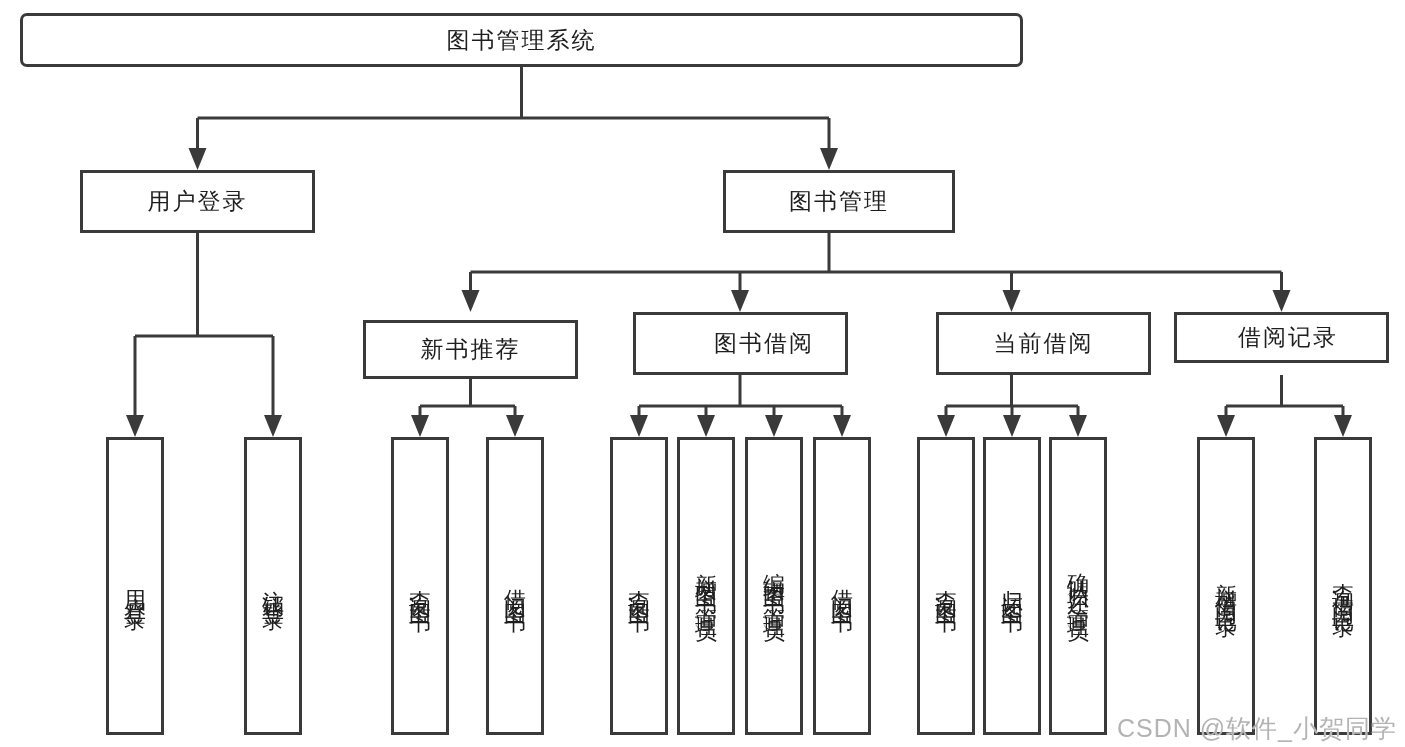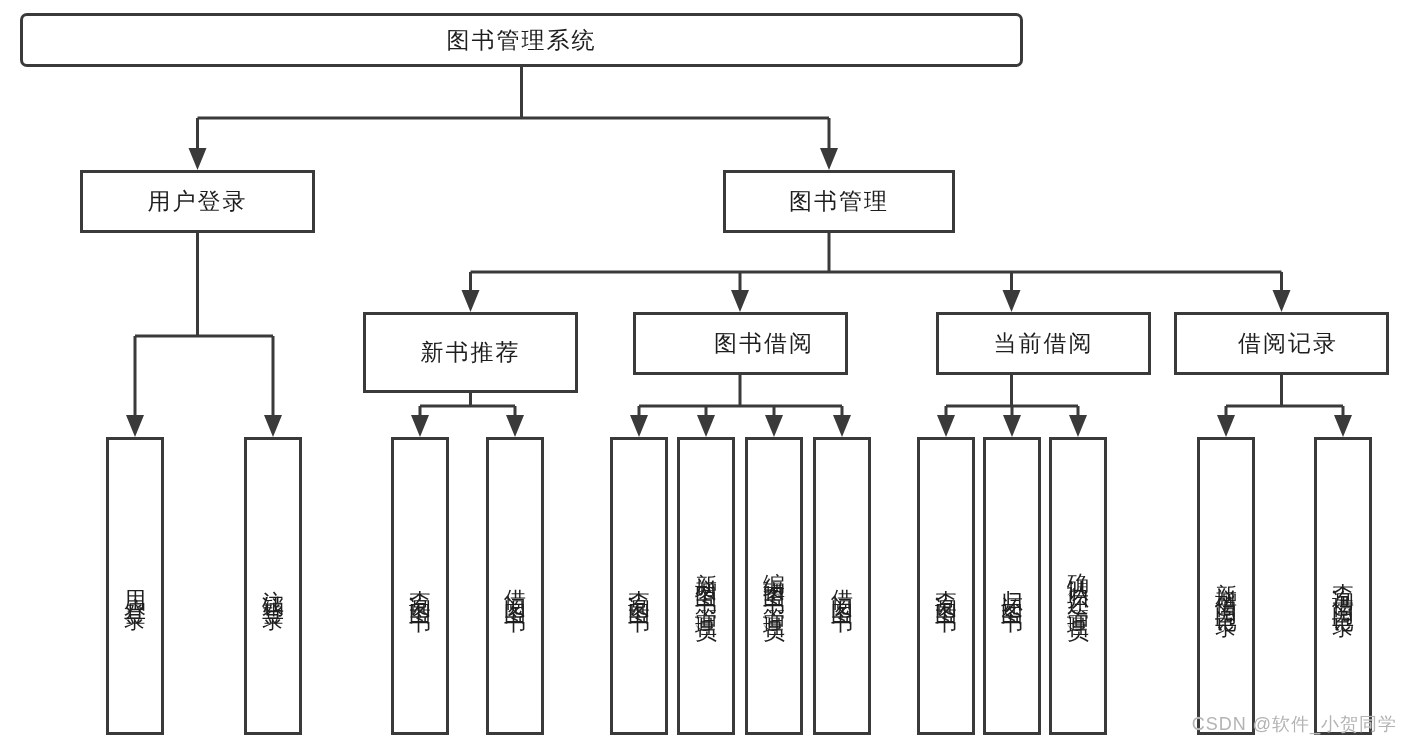--- a/index.html
+++ b/index.html
@@ -46,21 +46,21 @@
     text-orientation: mixed;
     font-size: 22px;
     line-height: 1;
     letter-spacing: 7px;
     white-space: nowrap;
   }
   .watermark {
     position: absolute;
     right: 8px;
     top: 712px;
-    font-size: 18px;
+    font-size: 25px;
     letter-spacing: 1px;
     color: #b3b3b3;
     text-shadow: 0 0 1px rgba(255,255,255,0.9);
     z-index: 5;
     white-space: nowrap;
   }
 </style>
 </head>
 <body>
 
@@ -92,30 +92,30 @@
     <span>图书管理系统</span>
   </div>
 
   <div class="node h" style="left:80px; top:170px; width:235px; height:63px;">
     <span>用户登录</span>
   </div>
   <div class="node h" style="left:713px; top:170px; width:232px; height:63px;margin-left:10px;">
     <span>图书管理</span>
   </div>
 
-  <div class="node h" style="left:363px; top:312px; width:215px; height:81px;">
+  <div class="node h" style="left:363px; top:320px; width:215px; height:59px;">
     <span>新书推荐</span>
   </div>
   <div class="node h" style="left:633px; top:312px; width:215px; height:63px;padding-left:47px;">
     <span>图书借阅</span>
   </div>
   <div class="node h" style="left:904px; top:312px; width:215px; height:63px;margin-left:32px;">
     <span>当前借阅</span>
   </div>
-  <div class="node h" style="left:1174px; top:312px; width:215px; height:63px;padding-left:13px;">
+  <div class="node h" style="left:1174px; top:312px; width:215px; height:51px;padding-left:13px;">
     <span>借阅记录</span>
   </div>
 
   <div class="node v" style="left:106px; top:437px; width:58px; height:298px;">
     <span>用户登录</span>
   </div>
   <div class="node v" style="left:244px; top:437px; width:58px; height:298px;">
     <span>注销登录</span>
   </div>
 

